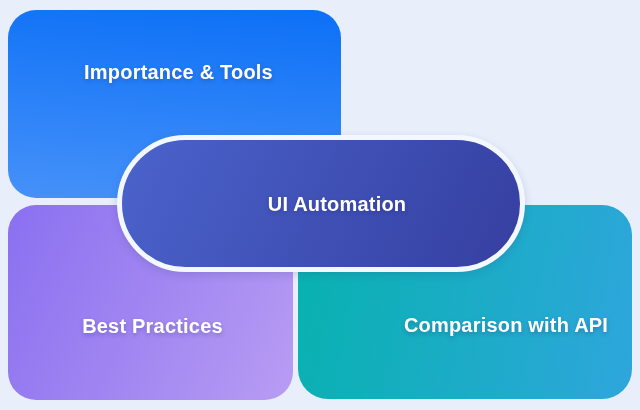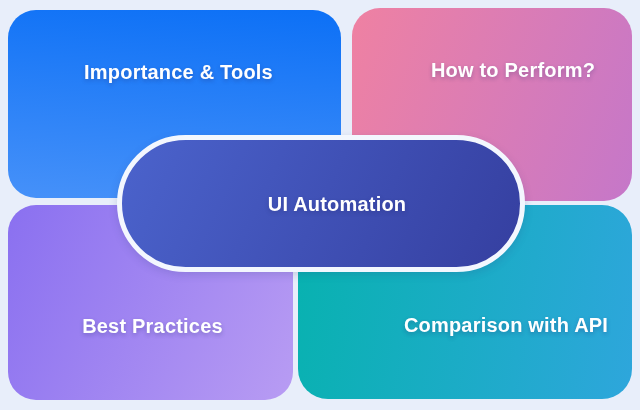--- a/index.html
+++ b/index.html
@@ -71,23 +71,20 @@
 </style>
 </head>
 <body>
 
 <div class="canvas">
 
   <div class="card card-tl" style="background: linear-gradient(185deg, rgb(12, 112, 246), rgb(70, 145, 249));">
     <span class="label">Importance &amp; Tools</span>
   </div>
 
-  <div class="card card-tr" style="background: linear-gradient(110deg, rgb(239, 129, 162), rgb(197, 119, 201));">
-    <span class="label">How to Perform?</span>
-  </div>
 
   <div class="card card-bl" style="background: linear-gradient(115deg, rgb(138, 112, 240), rgb(184, 156, 243));">
     <span class="label">Best Practices</span>
   </div>
 
   <div class="card card-br" style="background: linear-gradient(100deg, rgb(7, 178, 175), rgb(46, 166, 220));">
     <span class="label">Comparison with API</span>
   </div>
 
   <div class="card pill" style="background: linear-gradient(115deg, rgb(75, 99, 204), rgb(53, 63, 160));">

